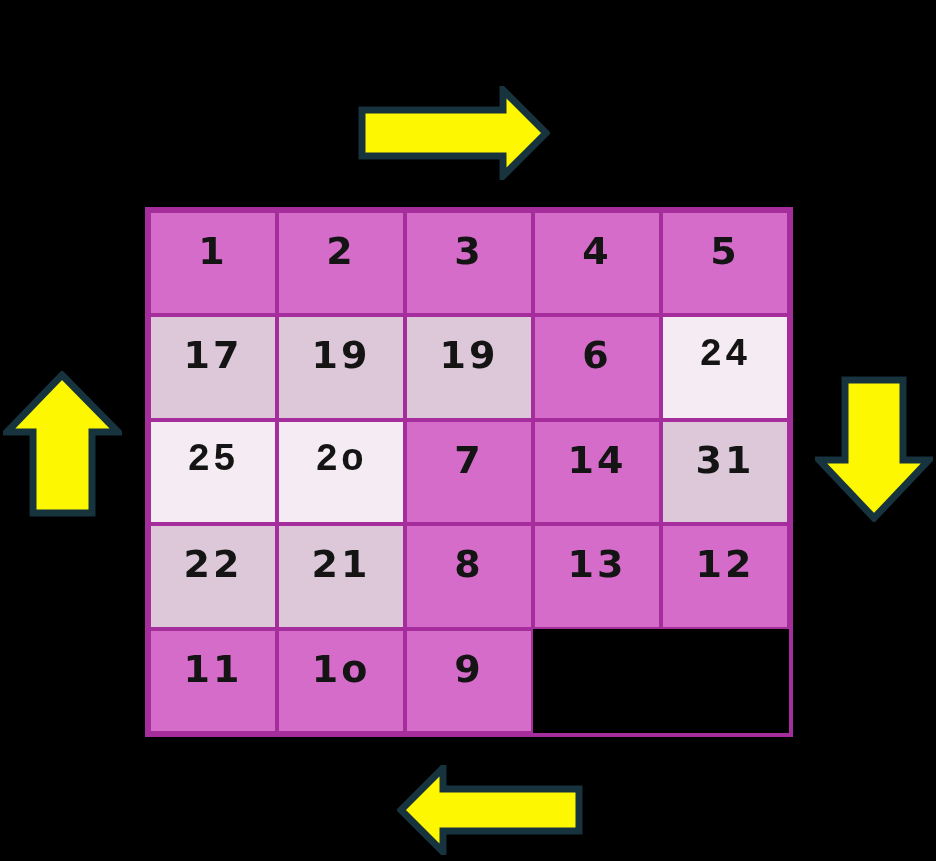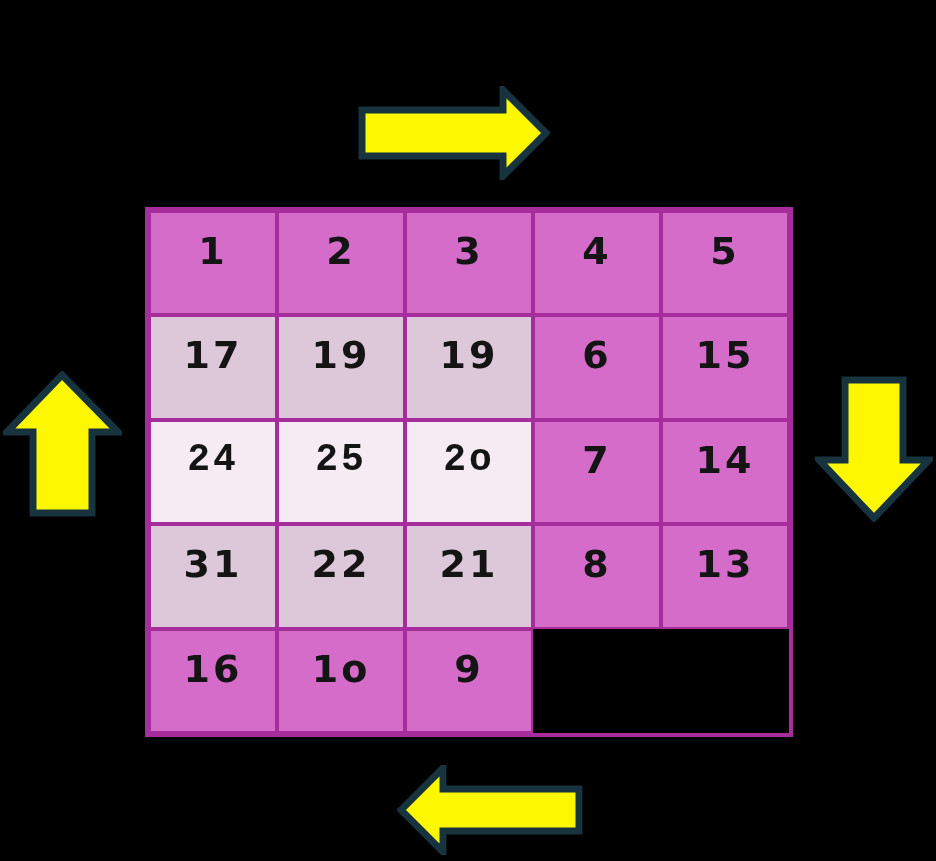--- a/index.html
+++ b/index.html
@@ -85,29 +85,29 @@
   <div class="spiral-grid">
     <div class="cell outer">1</div>
     <div class="cell outer">2</div>
     <div class="cell outer">3</div>
     <div class="cell outer">4</div>
     <div class="cell outer">5</div>
     <div class="cell mid">17</div>
     <div class="cell mid">19</div>
     <div class="cell mid">19</div>
     <div class="cell outer">6</div>
-    <div class="cell outer">15</div>
     <div class="cell center">24</div>
     <div class="cell center">25</div>
     <div class="cell center">2o</div>
     <div class="cell outer">7</div>
     <div class="cell outer">14</div>
     <div class="cell mid">31</div>
     <div class="cell mid">22</div>
     <div class="cell mid">21</div>
     <div class="cell outer">8</div>
     <div class="cell outer">13</div>
-    <div class="cell outer">16</div>
+    <div class="cell outer">12</div>
+    <div class="cell outer">11</div>
     <div class="cell outer">1o</div>
     <div class="cell outer">9</div>
   </div>
 
 </div>
 
 </body></html>

